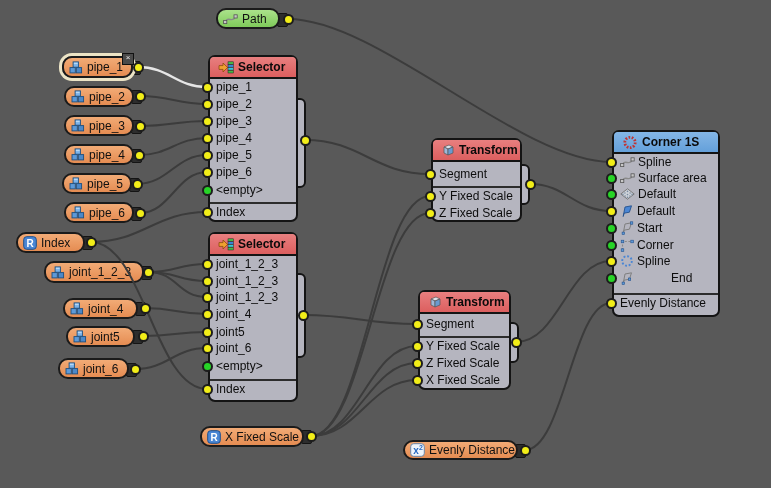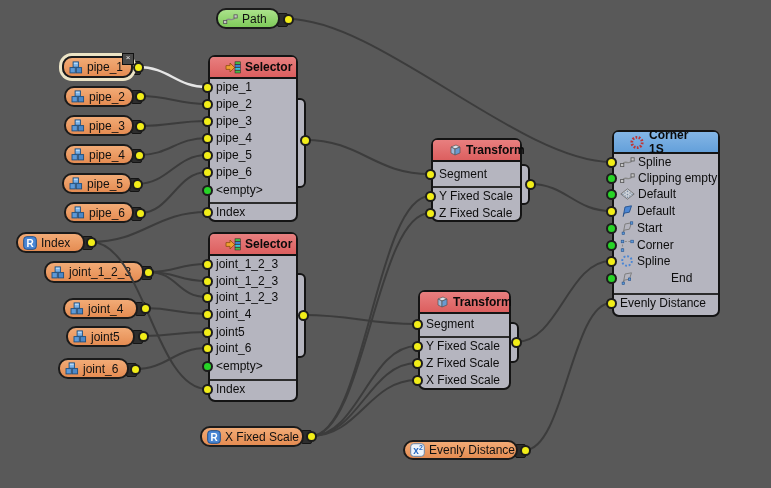--- a/index.html
+++ b/index.html
@@ -13,21 +13,21 @@
   .capsule.selected{box-shadow:0 0 0 3px #ece4c6;}
   .cap-label{white-space:nowrap;}
   .badge{position:absolute;top:-5px;right:-3px;width:10px;height:10px;background:#4a4a4a;
          border:1px solid #111;color:#e8e8e8;font-size:8px;line-height:8px;text-align:center;z-index:5;}
   .notch{position:absolute;width:9px;height:12px;background:#2d2d2d;border:1px solid #141414;
          border-radius:2px;z-index:1;}
   
   .node{position:absolute;background:#b5b5bf;border:2px solid #141414;border-radius:7px;
         box-sizing:border-box;z-index:2;}
   .node-header{height:20px;border-bottom:2px solid #141414;border-radius:4px 4px 0 0;
-               display:flex;align-items:center;gap:4px;padding:0 15px;
+               display:flex;align-items:center;gap:4px;padding:0 8px;
                font-weight:bold;font-size:12px;color:#0a0a0a;}
   .node-header.red{background:linear-gradient(180deg,#e87f7f,#dc5f5f);}
   .node-header.blue{background:linear-gradient(180deg,#84b6e6,#64a0da);}
   .row-label{position:absolute;font-size:12px;color:#0d0d0d;white-space:nowrap;height:16px;
              display:flex;align-items:center;gap:3px;z-index:3;}
   .sepline{position:absolute;height:0;border-top:2px solid #2c2c2c;z-index:3;}
   .tab{position:absolute;background:#b5b5bf;border:2px solid #141414;border-radius:6px;
        box-sizing:border-box;z-index:1;}
   
   .dot{position:absolute;width:11px;height:11px;border-radius:50%;border:2px solid #1d1d1d;
@@ -378,21 +378,21 @@
       <span>Spline</span>
     </div>
     <div class="row-label" style="left: 620px; top: 170px;">
       <span class="icon">
         <svg width="15" height="12" viewBox="0 0 15 12">
           <path d="M2.5 9 C5 2, 9 11, 12.5 3.5" fill="none" stroke="#8a8a8a" stroke-width="1.5"></path>
           <rect x="0.6" y="7.4" width="3.2" height="3.2" fill="#c8c8c8" stroke="#555" stroke-width="0.8"></rect>
           <rect x="11" y="1.8" width="3.2" height="3.2" fill="#c8c8c8" stroke="#555" stroke-width="0.8"></rect>
         </svg>
       </span>
-      <span>Clipping empty</span>
+      <span>Surface area</span>
     </div>
     <div class="row-label" style="left: 620px; top: 186px;">
       <span class="icon">
         <svg width="15" height="12" viewBox="0 0 15 12">
           <polygon points="7.5,0.8 14.2,6 7.5,11.2 0.8,6" fill="#ced3d9" stroke="#666" stroke-width="0.8"></polygon>
           <g fill="#7a8aa0">
             <circle cx="7.5" cy="3.4" r="0.8"></circle>
             <circle cx="4.9" cy="5" r="0.8"></circle>
             <circle cx="10.1" cy="5" r="0.8"></circle>
             <circle cx="7.5" cy="6.6" r="0.8"></circle>

